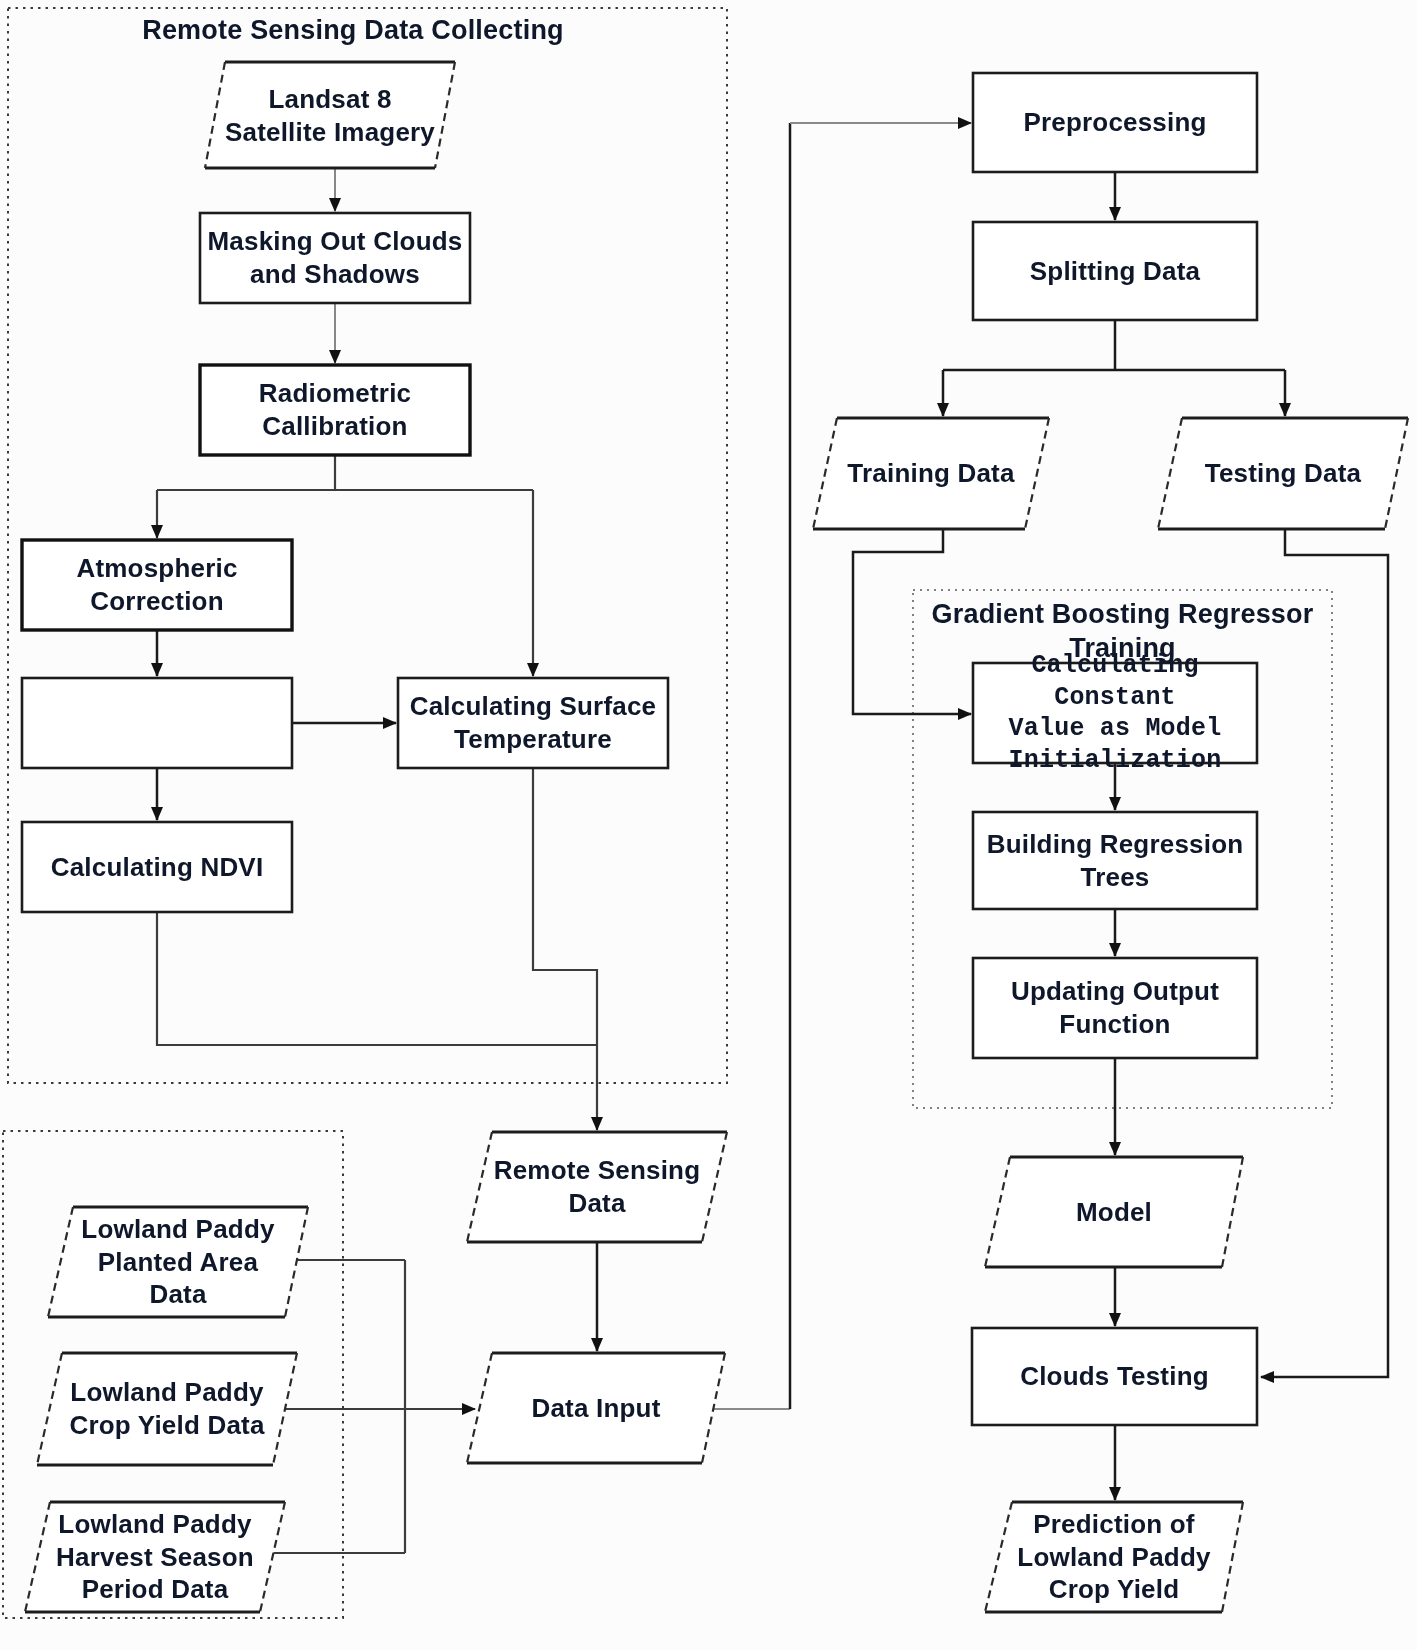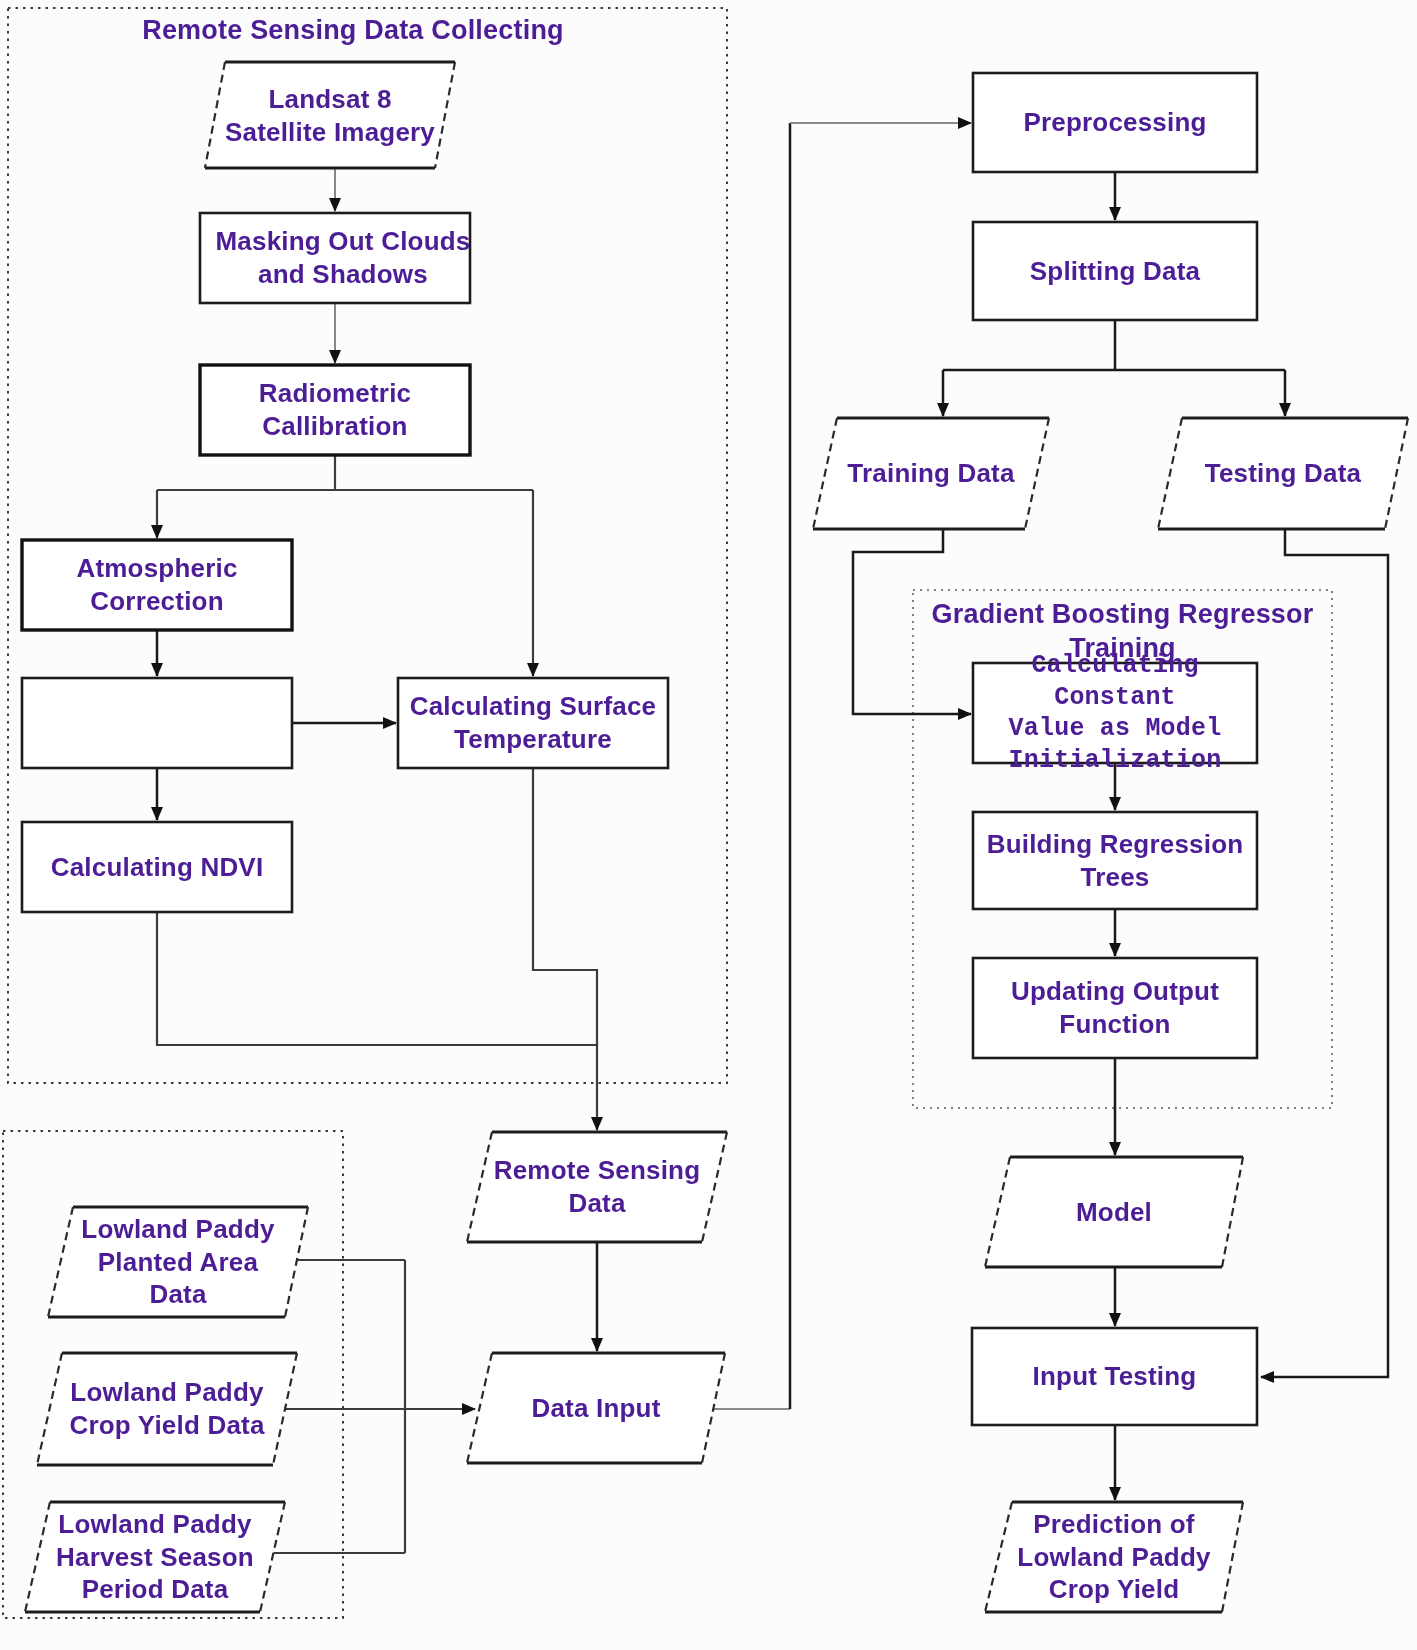--- a/index.html
+++ b/index.html
@@ -19,21 +19,21 @@
   .dotbox{fill:none;stroke:#3a3a3a;stroke-width:2;stroke-dasharray:2.5 5;}
   .dotbox-light{fill:none;stroke:#808080;stroke-width:2;stroke-dasharray:2 5;}
   .ln{fill:none;stroke:#1a1a1a;stroke-width:2.5;}
   .ln-mid{fill:none;stroke:#3c3c3c;stroke-width:2.2;}
   .ln-gray{fill:none;stroke:#8a8a8a;stroke-width:2;}
   .ln-thin{fill:none;stroke:#7a7a7a;stroke-width:1.8;}
   
   .lbl{
     position:absolute;display:flex;align-items:center;justify-content:center;
     text-align:center;white-space:pre-line;
-    font-size:26px;font-weight:700;color:#4c1d95;line-height:1.26;
+    font-size:26px;font-weight:700;color:#0f172a;line-height:1.26;
     letter-spacing:0.2px;
   }
   .title{font-size:27px;}
   .small{font-size:25px;font-family:Liberation Mono, monospace;}
 </style>
 </head>
 <body>
 
 <div id="stage">
 <svg width="1417" height="1650" viewBox="0 0 1417 1650">
@@ -151,21 +151,21 @@
   <g>
     <polygon class="pfill" points="1012,1502 1243,1502 1222,1612 985,1612"></polygon>
     <path class="solid-e" d="M1012,1502 H1243 M985,1612 H1222"></path>
     <path class="dash-e" d="M1012,1502 L985,1612 M1243,1502 L1222,1612"></path>
   </g>
 </svg>
 
 <div class="lbl title" style="left:8px;top:12px;width:690px;height:36px;">Remote Sensing Data Collecting</div>
 <div class="lbl" style="left:205px;top:70px;width:250px;height:92px;">Landsat 8
 Satellite Imagery</div>
-<div class="lbl" style="left:200px;top:213px;width:270px;height:90px;padding-left:8px;">Masking Out Clouds
+<div class="lbl" style="left:200px;top:213px;width:270px;height:90px;">Masking Out Clouds
 and Shadows</div>
 <div class="lbl" style="left:200px;top:365px;width:270px;height:90px;">Radiometric
 Callibration</div>
 <div class="lbl" style="left:22px;top:540px;width:270px;height:90px;">Atmospheric
 Correction</div>
 <div class="lbl" style="left:22px;top:822px;width:270px;height:90px;">Calculating NDVI</div>
 <div class="lbl" style="left:398px;top:678px;width:270px;height:90px;">Calculating Surface
 Temperature</div>
 <div class="lbl" style="left:467px;top:1132px;width:260px;height:110px;">Remote Sensing
 Data</div>
@@ -185,17 +185,17 @@
 <div class="lbl title" style="left:913px;top:598px;width:419px;height:66px;">Gradient Boosting Regressor
 Training</div>
 <div class="lbl small" style="left:973px;top:663px;width:284px;height:100px;">Calculating Constant
 Value as Model
 Initialization</div>
 <div class="lbl" style="left:973px;top:812px;width:284px;height:97px;">Building Regression
 Trees</div>
 <div class="lbl" style="left:973px;top:958px;width:284px;height:100px;">Updating Output
 Function</div>
 <div class="lbl" style="left:985px;top:1157px;width:258px;height:110px;">Model</div>
-<div class="lbl" style="left:972px;top:1328px;width:285px;height:97px;">Input Testing</div>
+<div class="lbl" style="left:972px;top:1328px;width:285px;height:97px;">Clouds Testing</div>
 <div class="lbl" style="left:985px;top:1502px;width:258px;height:110px;">Prediction of
 Lowland Paddy
 Crop Yield</div>
 </div>
 
 </body></html>

